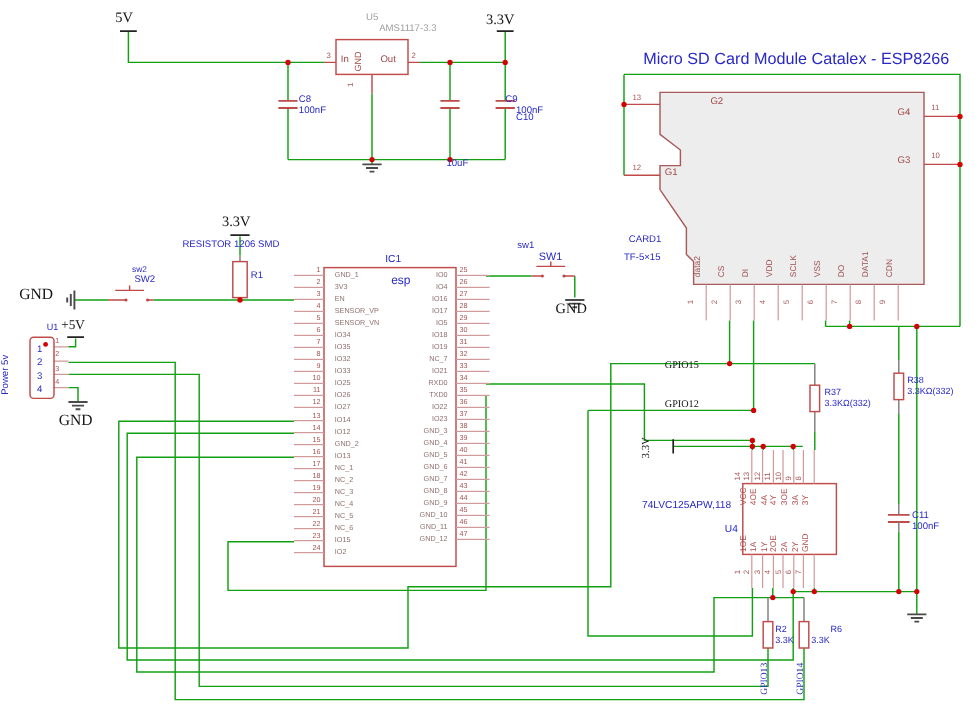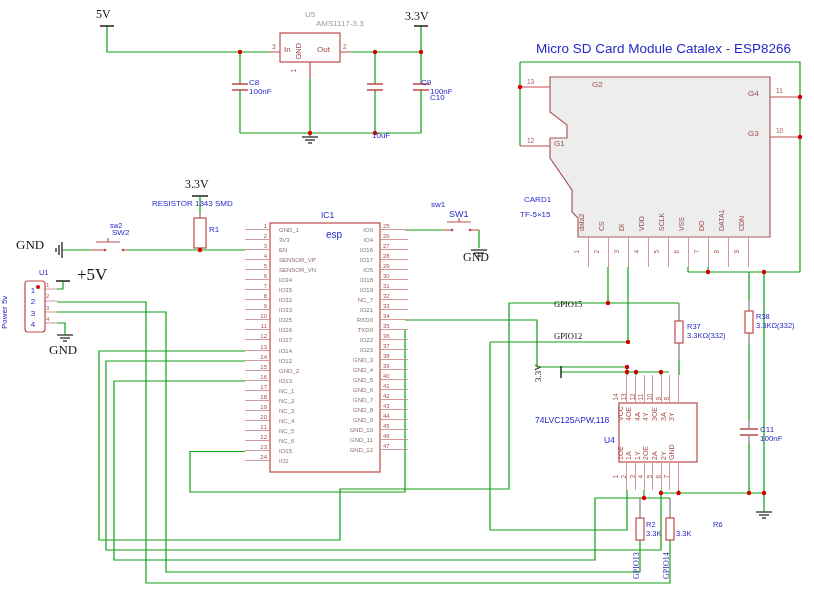--- a/index.html
+++ b/index.html
@@ -132,21 +132,21 @@
         <circle cx="123" cy="250" r="1.3"></circle>
     <circle cx="452" cy="230" r="1.3"></circle>
         <circle cx="470" cy="230" r="1.3"></circle>
   </g>
 </svg>
 
 <div class="lbl ser" style="left:96px;top:8px;font-size:12px;">5V</div>
 <div class="lbl ser" style="left:405px;top:10px;font-size:12px;">3.3V</div>
 <div class="lbl ser" style="left:185px;top:178px;font-size:12px;">3.3V</div>
 <div class="lbl ser" style="left:16px;top:238px;font-size:13px;">GND</div>
-<div class="lbl ser" style="left:51px;top:266px;font-size:17px;margin-left:26px;">+5V</div>
+<div class="lbl ser" style="left:51px;top:266px;font-size:11px;">+5V</div>
 <div class="lbl ser" style="left:49px;top:343px;font-size:13px;">GND</div>
 <div class="lbl ser" style="left:463px;top:251px;font-size:12px;">GND</div>
 <div class="lbl ser" style="left:554px;top:300px;font-size:8.5px;">GPIO15</div>
 <div class="lbl ser" style="left:554px;top:332px;font-size:8.5px;">GPIO12</div>
 <span class="rv ser" style="left:543px;top:373px;font-size:9px;">3.3V</span>
 <span class="rv ser" style="left:641px;top:571px;font-size:8px;color:#2a2ab8;">GPIO13</span>
 <span class="rv ser" style="left:671px;top:571px;font-size:8px;color:#2a2ab8;">GPIO14</span>
 
 <div class="lbl gray" style="left:305px;top:11px;font-size:8px;">U5</div>
 <div class="lbl gray" style="left:316px;top:20px;font-size:8px;">AMS1117-3.3</div>
@@ -159,29 +159,29 @@
 
 <div class="lbl blue" style="left:249px;top:79px;font-size:8px;">C8</div>
 <div class="lbl blue" style="left:249px;top:88px;font-size:8px;">100nF</div>
 <div class="lbl blue" style="left:384px;top:79px;font-size:8px;margin-left:37px;">C9</div>
 <div class="lbl blue" style="left:372px;top:88px;font-size:8px;margin-top:44px;">10uF</div>
 <div class="lbl blue" style="left:430px;top:94px;font-size:8px;">C10</div>
 <div class="lbl blue" style="left:430px;top:88px;font-size:8px;">100nF</div>
 <div class="lbl blue" style="left:760px;top:426px;font-size:8px;">C11</div>
 <div class="lbl blue" style="left:760px;top:435px;font-size:8px;">100nF</div>
 
-<div class="lbl blue" style="left:152px;top:200px;font-size:8px;">RESISTOR 1343 SMD</div>
+<div class="lbl blue" style="left:152px;top:200px;font-size:8px;">RESISTOR 1206 SMD</div>
 <div class="lbl blue" style="left:209px;top:226px;font-size:8px;">R1</div>
 <div class="lbl blue" style="left:687px;top:323px;font-size:7.5px;">R37</div>
 <div class="lbl blue" style="left:687px;top:332px;font-size:7.5px;">3.3KΩ(332)</div>
 <div class="lbl blue" style="left:756px;top:313px;font-size:7.5px;">R38</div>
 <div class="lbl blue" style="left:756px;top:322px;font-size:7.5px;">3.3KΩ(332)</div>
 <div class="lbl blue" style="left:646px;top:521px;font-size:7.5px;">R2</div>
 <div class="lbl blue" style="left:646px;top:530px;font-size:7.5px;">3.3K</div>
-<div class="lbl blue" style="left:713px;top:521px;font-size:7.5px;">R6</div>
+<div class="lbl blue" style="left:692px;top:521px;font-size:7.5px;">R6</div>
 <div class="lbl blue" style="left:676px;top:530px;font-size:7.5px;">3.3K</div>
 
 <div class="lbl blue" style="left:110px;top:222px;font-size:7px;">sw2</div>
 <div class="lbl blue" style="left:112px;top:229px;font-size:8px;">SW2</div>
 <div class="lbl blue" style="left:431px;top:201px;font-size:8px;">sw1</div>
 <div class="lbl blue" style="left:449px;top:210px;font-size:9px;">SW1</div>
 
 <div class="lbl blue" style="left:39px;top:269px;font-size:7.5px;">U1</div>
 <span class="rv blue" style="left:9px;top:321px;font-size:8px;color:#2828c8;">Power 5v</span>
 <div class="u1in">

